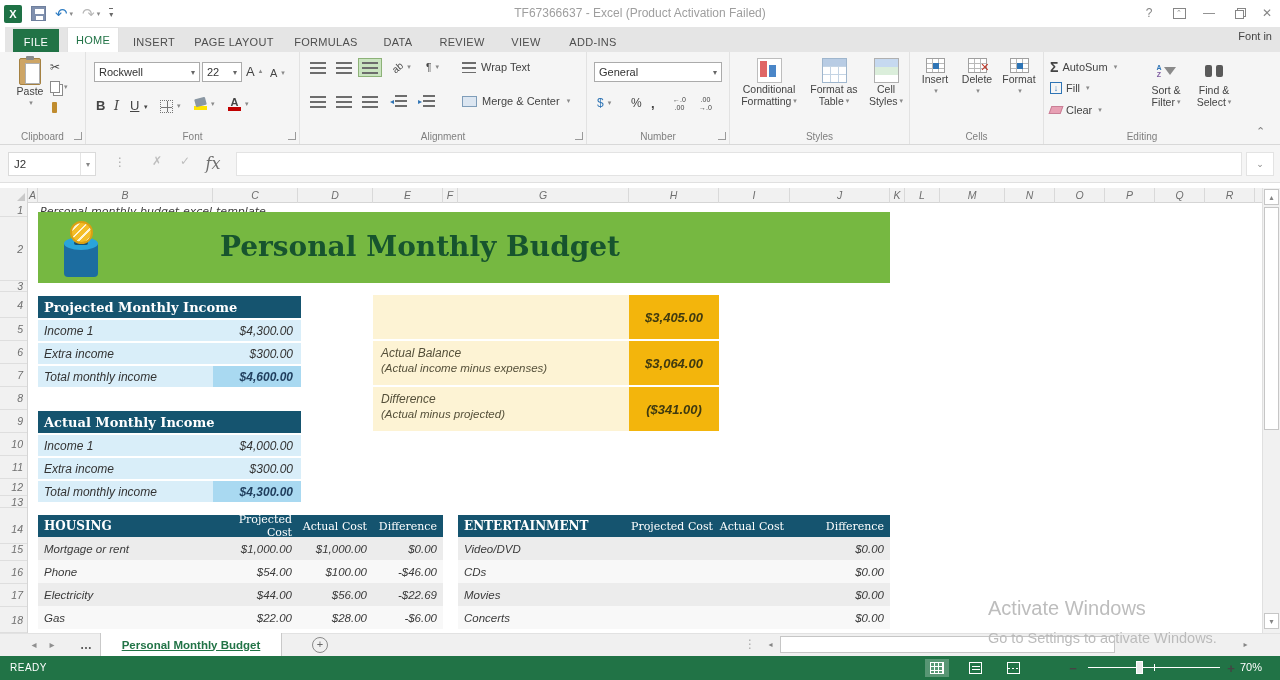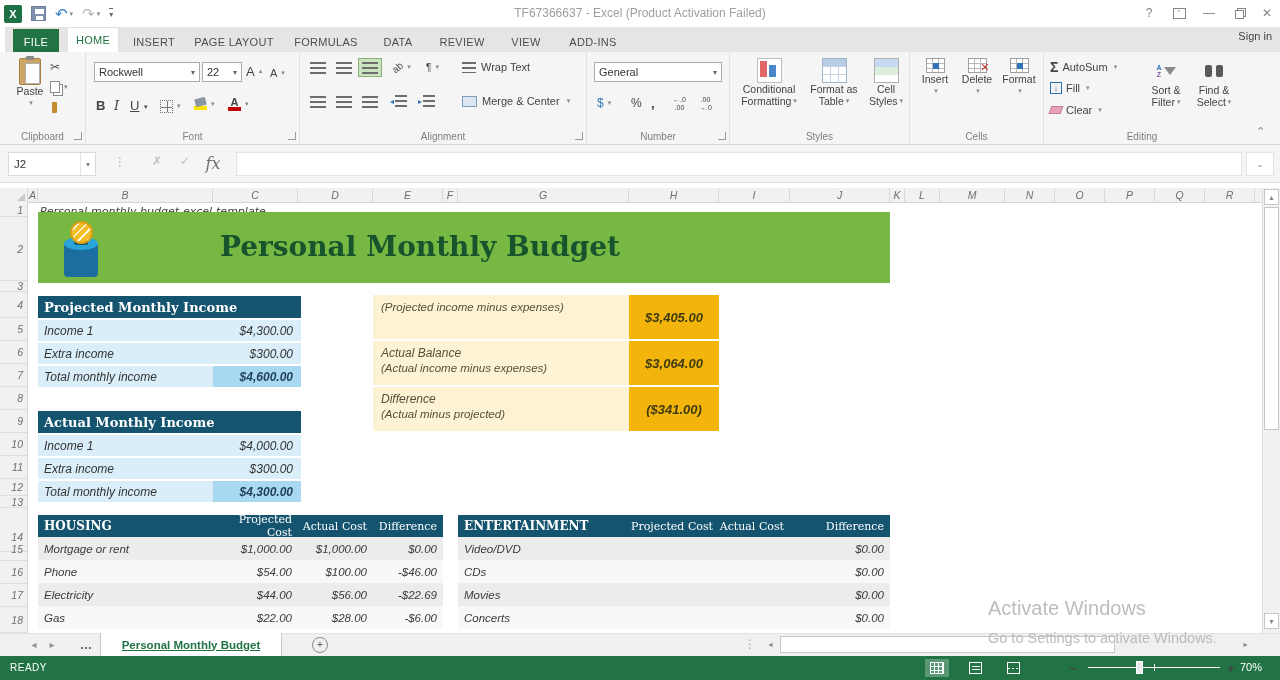--- a/index.html
+++ b/index.html
@@ -212,21 +212,21 @@
   <div class="a rtab rtab-file ctr" style="left:8px;top:2px;width:46px">FILE</div>
   <div class="a rtab rtab-active ctr" style="left:62px;top:0;width:52px;height:25px">HOME</div>
   <div class="a rtab ctr" style="left:122px;top:2px;width:54px">INSERT</div>
   <div class="a rtab ctr" style="left:184px;top:2px;width:90px">PAGE LAYOUT</div>
   <div class="a rtab ctr" style="left:282px;top:2px;width:78px">FORMULAS</div>
   <div class="a rtab ctr" style="left:368px;top:2px;width:50px">DATA</div>
   <div class="a rtab ctr" style="left:426px;top:2px;width:62px">REVIEW</div>
   <div class="a rtab ctr" style="left:496px;top:2px;width:50px">VIEW</div>
   <div class="a rtab ctr" style="left:554px;top:2px;width:68px">ADD-INS</div>
 </div>
-<div class="a signin">Sign in</div>
+<div class="a signin">Font in</div>
 
 <div class="a ribbon">
 
   <div class="grp" style="left:0;width:86px">
     <div class="bigbtn" style="left:8px;width:44px">
       <span class="ic-paste"></span>
       <span>Paste</span>
       <span class="mini-chev">▾</span>
     </div>
     <div class="toolbtn" style="left:50px;top:6px">
@@ -497,21 +497,21 @@
     <span class="row-h" style="top: 89px; height: 26px;">4</span>
     <span class="row-h" style="top: 115px; height: 23px;">5</span>
     <span class="row-h" style="top: 138px; height: 23px;">6</span>
     <span class="row-h" style="top: 161px; height: 23px;">7</span>
     <span class="row-h" style="top: 184px; height: 23px;">8</span>
     <span class="row-h" style="top: 207px; height: 23px;">9</span>
     <span class="row-h" style="top: 230px; height: 23px;">10</span>
     <span class="row-h" style="top: 253px; height: 23px;">11</span>
     <span class="row-h" style="top: 276px; height: 17px;">12</span>
     <span class="row-h" style="top: 293px; height: 12px;">13</span>
-    <span class="row-h" style="top: 320px; height: 29px; text-align: right;">14</span>
+    <span class="row-h" style="top: 312px; height: 29px; text-align: right;">14</span>
     <span class="row-h" style="top: 334px; height: 24px;">15</span>
     <span class="row-h" style="top: 358px; height: 23px;">16</span>
     <span class="row-h" style="top: 381px; height: 23px;">17</span>
     <span class="row-h" style="top: 404px; height: 26px;">18</span>
   </div>
 
 <div class="a sheet-bg"></div>
 
 <div class="a a1text">Personal-monthly-budget-excel-template</div>
 
@@ -552,21 +552,20 @@
   <span class="inc-label">Extra income</span>
   <span class="inc-val">$300.00</span>
 </div>
 <div class="inc-row inc-total" style="left:38px;top:479px;width:263px;height:23px">
   <span class="inc-label">Total monthly income</span>
   <span class="inc-val">$4,300.00</span>
 </div>
 
 <div class="bal-row" style="top:295px">
   <div class="bal-label">
-      <span class="bal-l2">(Projected income minus expenses)</span>
     </div>
   <div class="bal-value">$3,405.00</div>
 </div>
 <div class="bal-row" style="top:341px">
   <div class="bal-label">
       <span class="bal-l1">Actual Balance</span>
       <span class="bal-l2">(Actual income minus expenses)</span>
     </div>
   <div class="bal-value">$3,064.00</div>
 </div>

